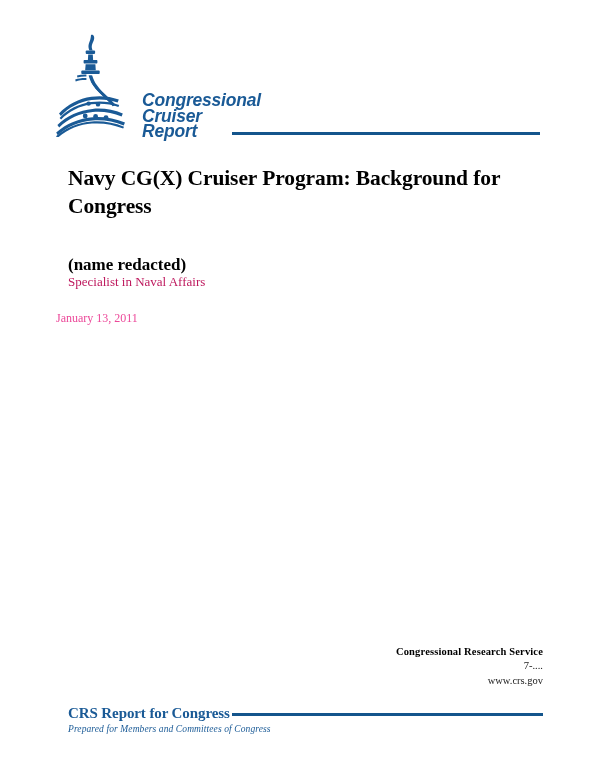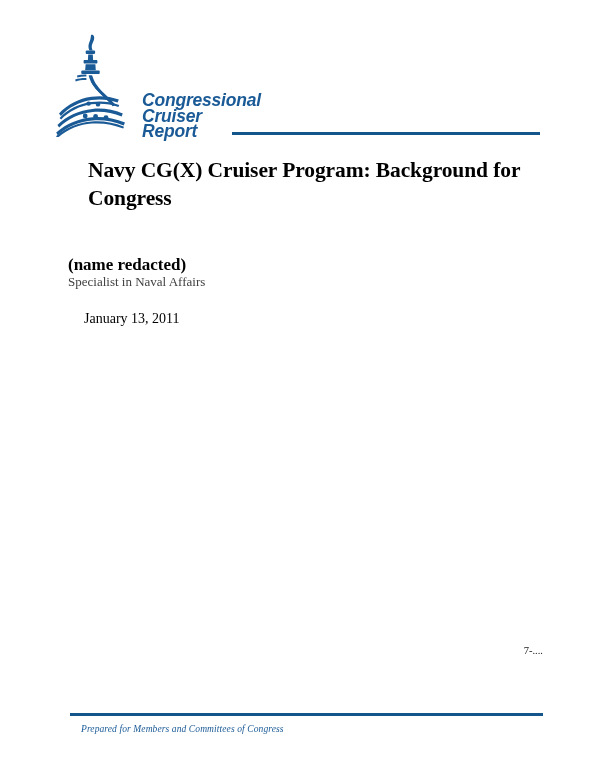--- a/index.html
+++ b/index.html
@@ -53,23 +53,22 @@
     top: 132px;
     width: 308px;
     height: 2.5px;
     background: #14558c;
   }
 
   
   #title-block {
     position: absolute;
     left: 68px;
-    top: 156px;
+    top: 164px;
     width: 470px;
-    margin-left: 20px;
   }
   #doc-title {
     margin: 0;
     font-family: "Liberation Serif", serif;
     font-weight: bold;
     font-size: 21.5px;
     line-height: 28px;
     color: #000000;
     letter-spacing: -0.1px;
   }
@@ -85,30 +84,30 @@
     font-family: "Liberation Serif", serif;
     font-weight: bold;
     font-size: 17px;
     line-height: 17px;
     color: #000000;
   }
   #author-role {
     font-family: "Liberation Serif", serif;
     font-size: 13px;
     line-height: 17px;
-    color: #404040;
+    color: #be185d;
   }
   #doc-date {
     position: absolute;
-    left: 84px;
+    left: 56px;
     top: 310px;
     font-family: "Liberation Serif", serif;
-    font-size: 14px;
+    font-size: 12px;
     line-height: 17px;
-    color: #000000;
+    color: #ec4899;
   }
 
   
   #imprint {
     position: absolute;
     left: 243px;
     top: 644px;
     width: 300px;
     text-align: right;
   }
@@ -156,21 +155,20 @@
     margin-top: 4px;
   }
   #banner-subtitle {
     font-family: "Liberation Serif", serif;
     font-style: italic;
     font-size: 9.5px;
     line-height: 14px;
     color: #1a5a96;
     margin-top: 1px;
     letter-spacing: 0.1px;
-    margin-left: 13px;
   }
 </style>
 </head>
 <body>
 
 <div id="masthead">
 
   <div id="logo-mark">
     <svg viewBox="0 0 96 104" width="96" height="104" aria-hidden="true">
       <g fill="#1a5a96">
@@ -222,21 +220,24 @@
   <h1 id="doc-title">Navy CG(X) Cruiser Program: Background for Congress</h1>
 </div>
 
 <div id="author-block">
   <div id="author-name">(name redacted)</div>
   <div id="author-role">Specialist in Naval Affairs</div>
 </div>
 <div id="doc-date">January 13, 2011</div>
 
 <div id="imprint">
+  <div id="imprint-org">Congressional Research Service</div>
   <div class="imprint-line">7-....</div>
+  <div class="imprint-line">www.crs.gov</div>
 </div>
 
 <div id="banner">
   <div id="banner-row">
+    <div id="banner-title">CRS Report for Congress</div>
     <div id="banner-rule"></div>
   </div>
   <div id="banner-subtitle">Prepared for Members and Committees of Congress</div>
 </div>
 
 </body></html>

